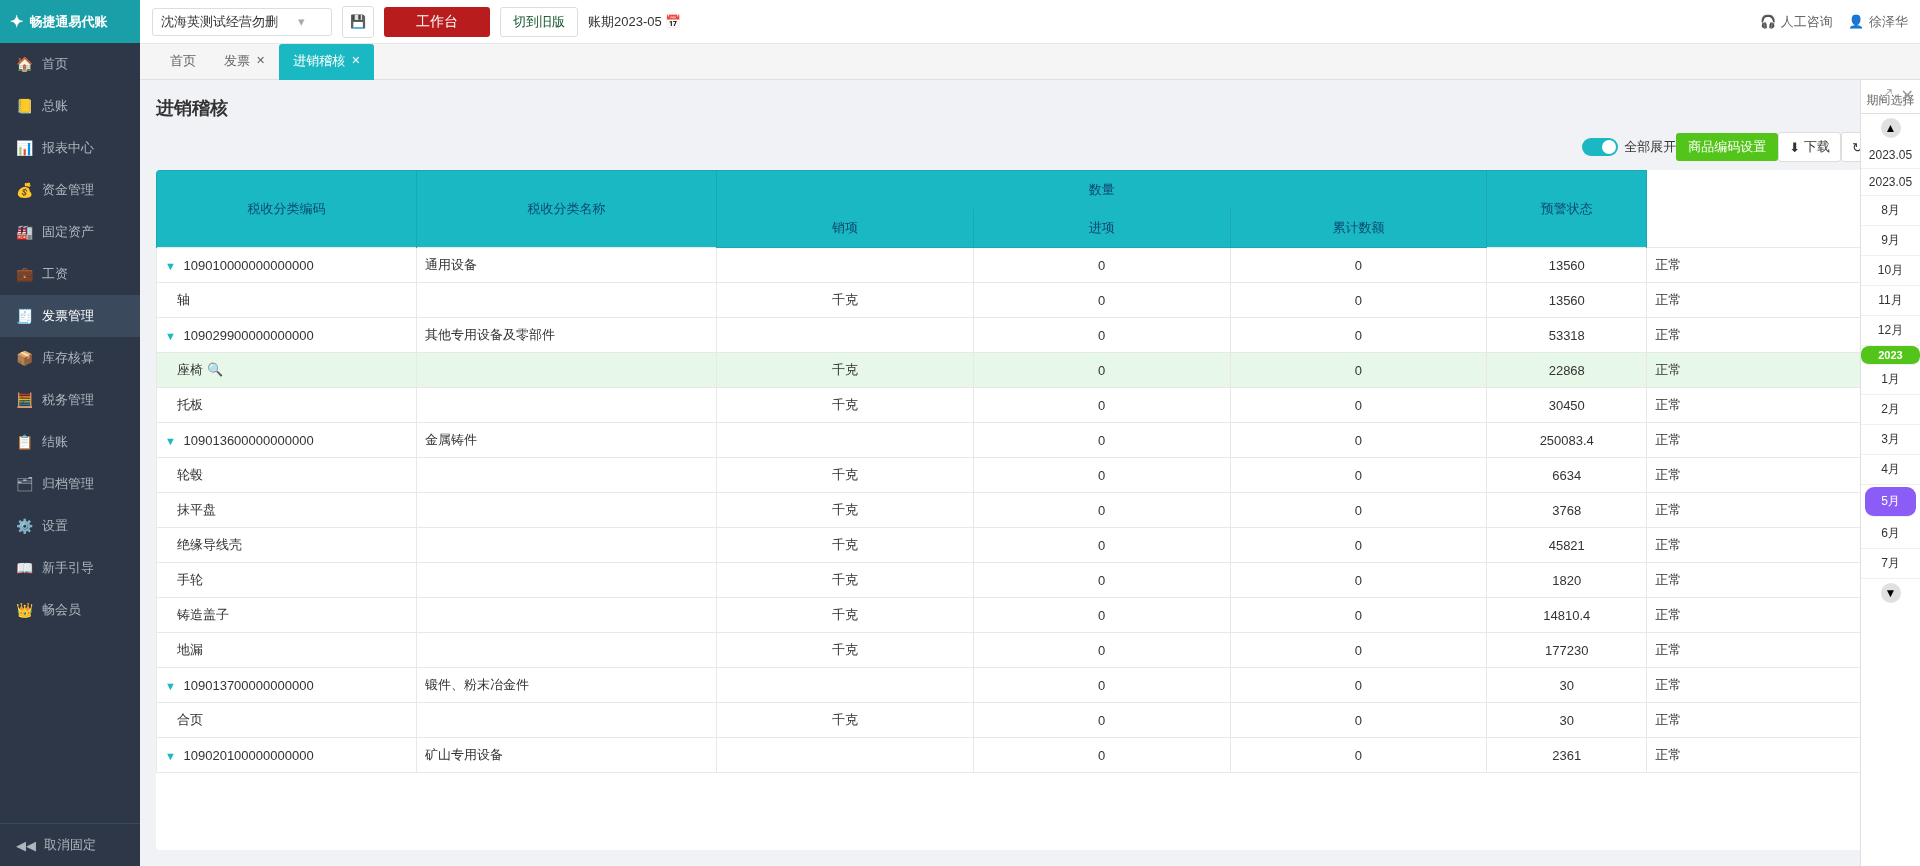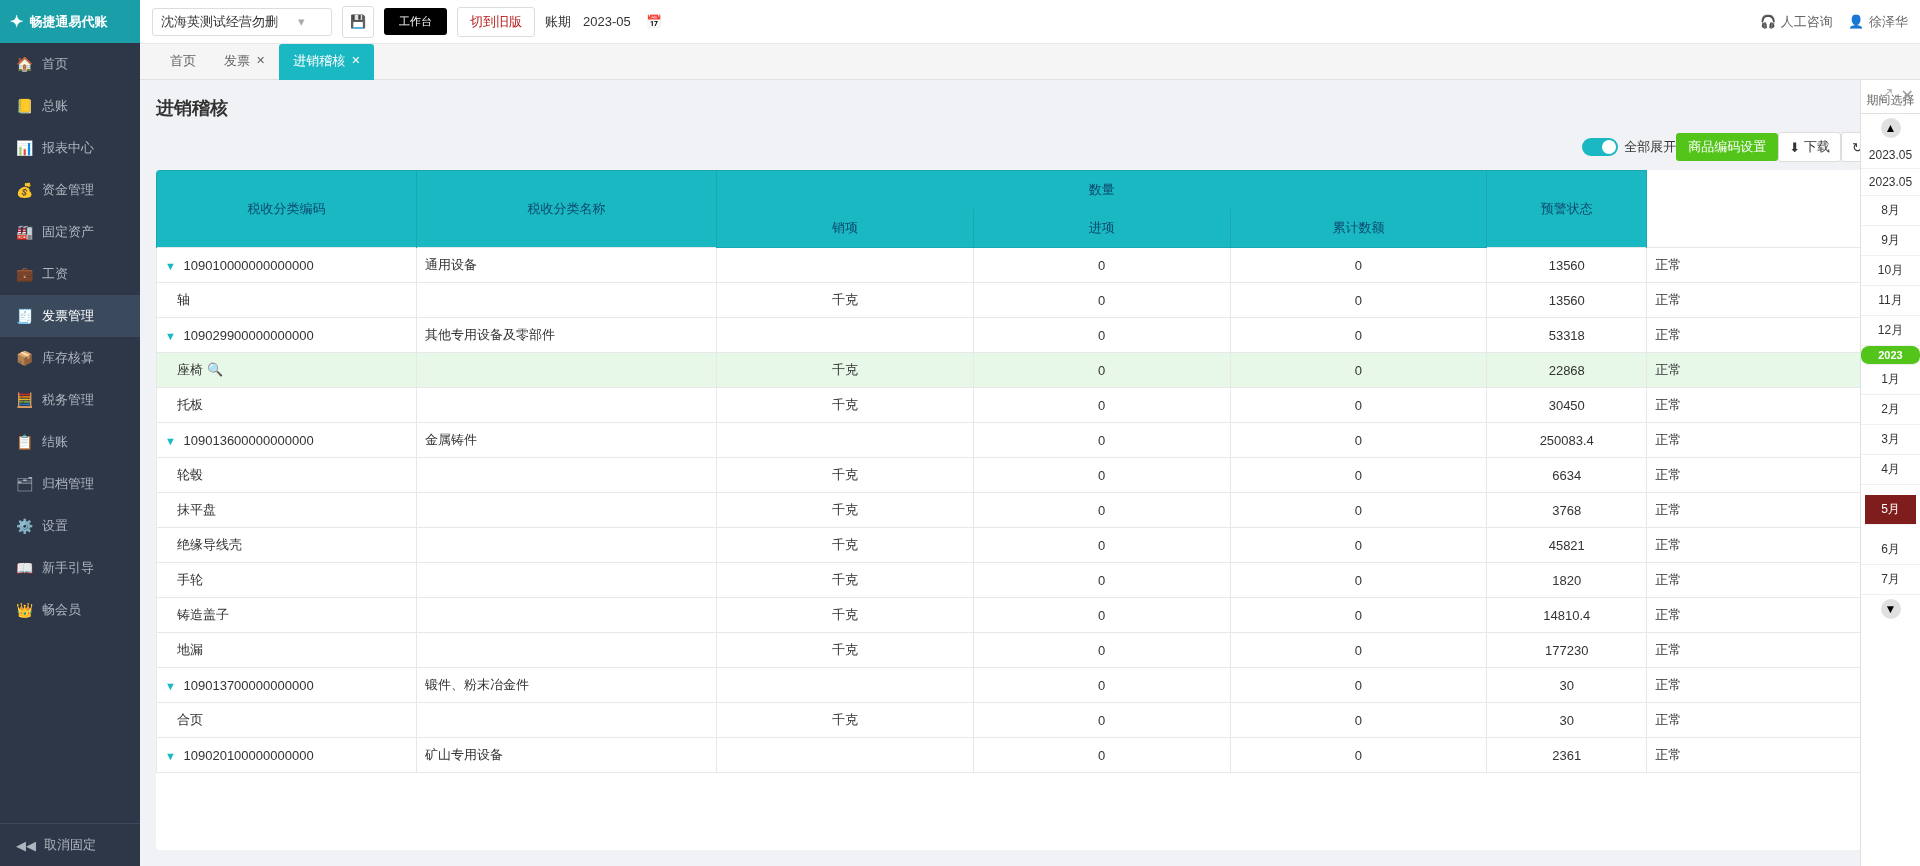--- a/index.html
+++ b/index.html
@@ -77,41 +77,41 @@
     .topbar-save-btn {
       width: 32px; height: 32px;
       border: 1px solid #ddd;
       border-radius: 3px;
       display: flex; align-items: center; justify-content: center;
       cursor: pointer;
       background: white;
       color: #666;
     }
     .topbar-workbench-btn {
-      background: #000000;
+      background: #b91c1c;
       color: white;
-      padding: 6px 15px;
+      padding: 6px 32px;
       border-radius: 3px;
       cursor: pointer;
       border: none;
-      font-size: 11px;
+      font-size: 14px;
     }
     .topbar-switch-btn {
       border: 1px solid #ddd;
       background: white;
       padding: 5px 12px;
       border-radius: 3px;
       cursor: pointer;
-      color: #b91c1c;
+      color: #14532d;
       font-size: 13px;
     }
     .topbar-period {
       display: flex;
       align-items: center;
-      gap: 12px;
+      gap: 0;
       color: #333;
       font-size: 13px;
     }
     .topbar-right {
       margin-left: auto;
       display: flex;
       align-items: center;
       gap: 16px;
       color: #666;
       font-size: 13px;
@@ -293,24 +293,24 @@
     .period-item {
       padding: 6px 0;
       font-size: 12px;
       color: #333;
       cursor: pointer;
       text-align: center;
       width: 100%;
       border-bottom: 1px solid #f0f0f0;
     }
     .period-item.active {
-      background: #7f1d1d;
+      background: #8b5cf6;
       color: white;
-      border-radius: 0;
-      margin: 10px 4px;
+      border-radius: 9px;
+      margin: 2px 4px;
       width: calc(100% - 8px);
     }
     .period-item.year-marker {
       background: #52c41a;
       color: white;
       font-weight: bold;
       font-size: 11px;
       padding: 3px 0;
       border-radius: 8px;
     }

